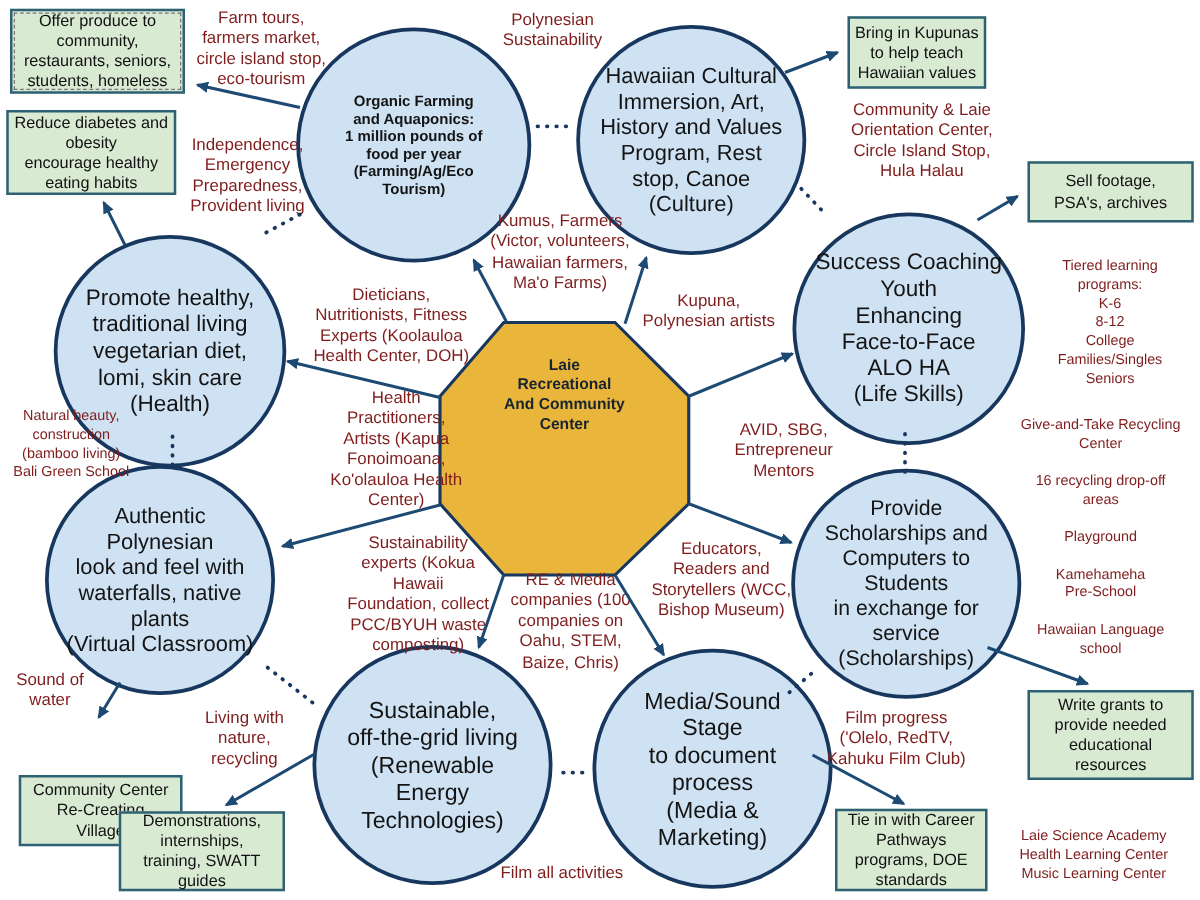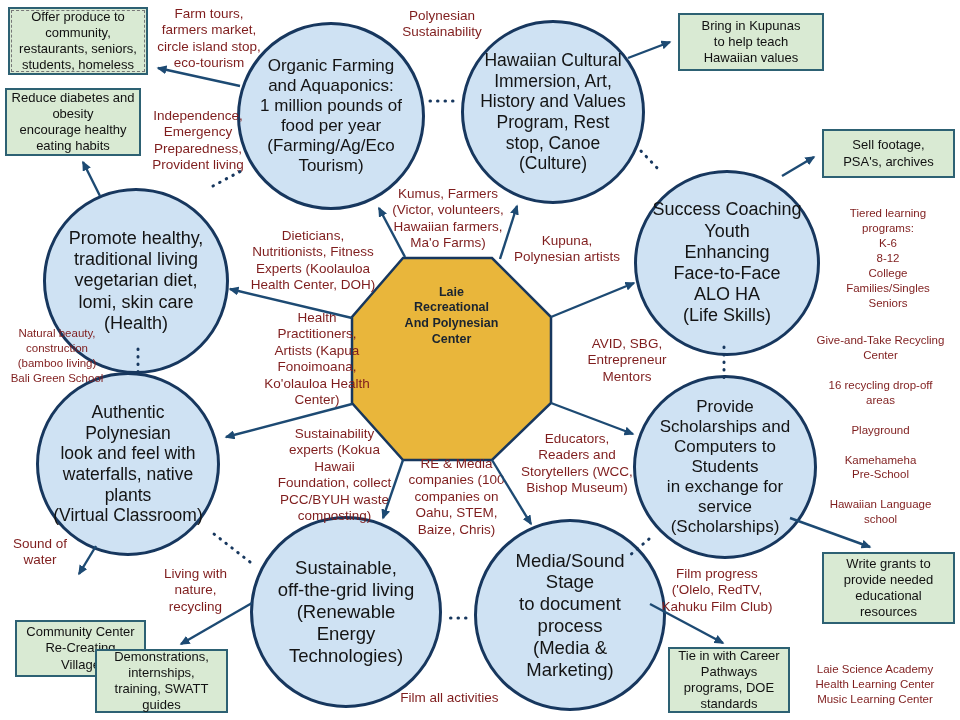--- a/index.html
+++ b/index.html
@@ -32,44 +32,44 @@
   .label.small{font-size:11.5px;line-height:1.3;}
   .octtext{
     position:absolute;left:354px;top:269px;width:195px;text-align:center;
     white-space:pre-line;color:#1a2430;font-weight:bold;
     font-size:12.5px;line-height:1.25;z-index:6;
   }
   .octtext .mission{margin-top:9px;}
   svg.overlay{position:absolute;inset:0;z-index:5;pointer-events:none;}
   svg.base{position:absolute;inset:0;z-index:1;pointer-events:none;}
   
-  .c-farming{left:237px;top:22px;width:188px;height:188px;font-size:17px;}
+  .c-farming{left:237px;top:22px;width:188px;height:188px;font-size:12px;font-weight:bold;}
   .c-culture{left:461px;top:20px;width:184px;height:184px;font-size:17.5px;}
   .c-lifeskills{left:634px;top:170px;width:186px;height:186px;font-size:18px;}
   .c-scholarships{left:633px;top:375px;width:184px;height:184px;font-size:17px;}
   .c-media{left:474px;top:519px;width:192px;height:192px;font-size:18.5px;}
   .c-energy{left:250px;top:516px;width:192px;height:192px;font-size:18.5px;}
   .c-virtual{left:36px;top:372px;width:184px;height:184px;font-size:17.5px;}
   .c-health{left:43px;top:188px;width:186px;height:186px;font-size:18px;}
   
   .b-produce{left:8px;top:7px;width:140px;height:68px;}
   .b-diabetes{left:5px;top:88px;width:136px;height:68px;}
-  .b-kupunas{left:678px;top:13px;width:146px;height:58px;}
+  .b-kupunas{left:678px;top:13px;width:111px;height:58px;}
   .b-footage{left:822px;top:129px;width:133px;height:49px;}
   .b-grants{left:822px;top:552px;width:133px;height:72px;}
   .b-career{left:668px;top:647px;width:122px;height:66px;}
   .b-village{left:15px;top:580px;width:131px;height:57px;margin-top:40px;}
   .b-demos{left:95px;top:649px;width:133px;height:64px;}
   
   .l-farmtours{left:148px;top:6px;width:122px;}
   .l-polysus{left:382px;top:8px;width:120px;}
   .l-orientation{left:650px;top:80px;width:175px;}
   .l-independence{left:133px;top:108px;width:130px;}
   .l-dieticians{left:228px;top:228px;width:170px;}
-  .l-kumus{left:378px;top:186px;width:140px;}
+  .l-kumus{left:378px;top:169px;width:140px;}
   .l-kupuna{left:502px;top:233px;width:130px;}
   .l-tiered{left:828px;top:206px;width:120px;}
   .l-healthprac{left:242px;top:310px;width:150px;}
   .l-avid{left:572px;top:336px;width:110px;}
   .l-naturalbeauty{left:2px;top:326px;width:110px;}
   .l-community-list{left:803px;top:333px;width:155px;}
   .l-sustexperts{left:252px;top:426px;width:165px;}
   .l-remedia{left:384px;top:456px;width:145px;}
   .l-educators{left:502px;top:431px;width:150px;}
   .l-soundwater{left:4px;top:536px;width:72px;}
@@ -131,21 +131,21 @@
 (Virtual Classroom)</div>
   <div class="circle c-health">Promote healthy,
 traditional living
 vegetarian diet,
 lomi, skin care
 (Health)</div>
 
   <div class="octtext">
     <div>Laie
 Recreational
-And Polynesian
+And Community
 Center</div>
   </div>
 
   <div class="gbox b-produce selected">Offer produce to
 community,
 restaurants, seniors,
 students, homeless</div>
   <div class="gbox b-diabetes">Reduce diabetes and
 obesity
 encourage healthy
@@ -170,20 +170,24 @@
 internships,
 training, SWATT
 guides</div>
 
   <div class="label l-farmtours">Farm tours,
 farmers market,
 circle island stop,
 eco-tourism</div>
   <div class="label l-polysus">Polynesian
 Sustainability</div>
+  <div class="label l-orientation">Community &amp; Laie
+Orientation Center,
+Circle Island Stop,
+Hula Halau</div>
   <div class="label l-independence">Independence,
 Emergency
 Preparedness,
 Provident living</div>
   <div class="label l-dieticians">Dieticians,
 Nutritionists, Fitness
 Experts (Koolauloa
 Health Center, DOH)</div>
   <div class="label l-kumus">Kumus, Farmers
 (Victor, volunteers,

